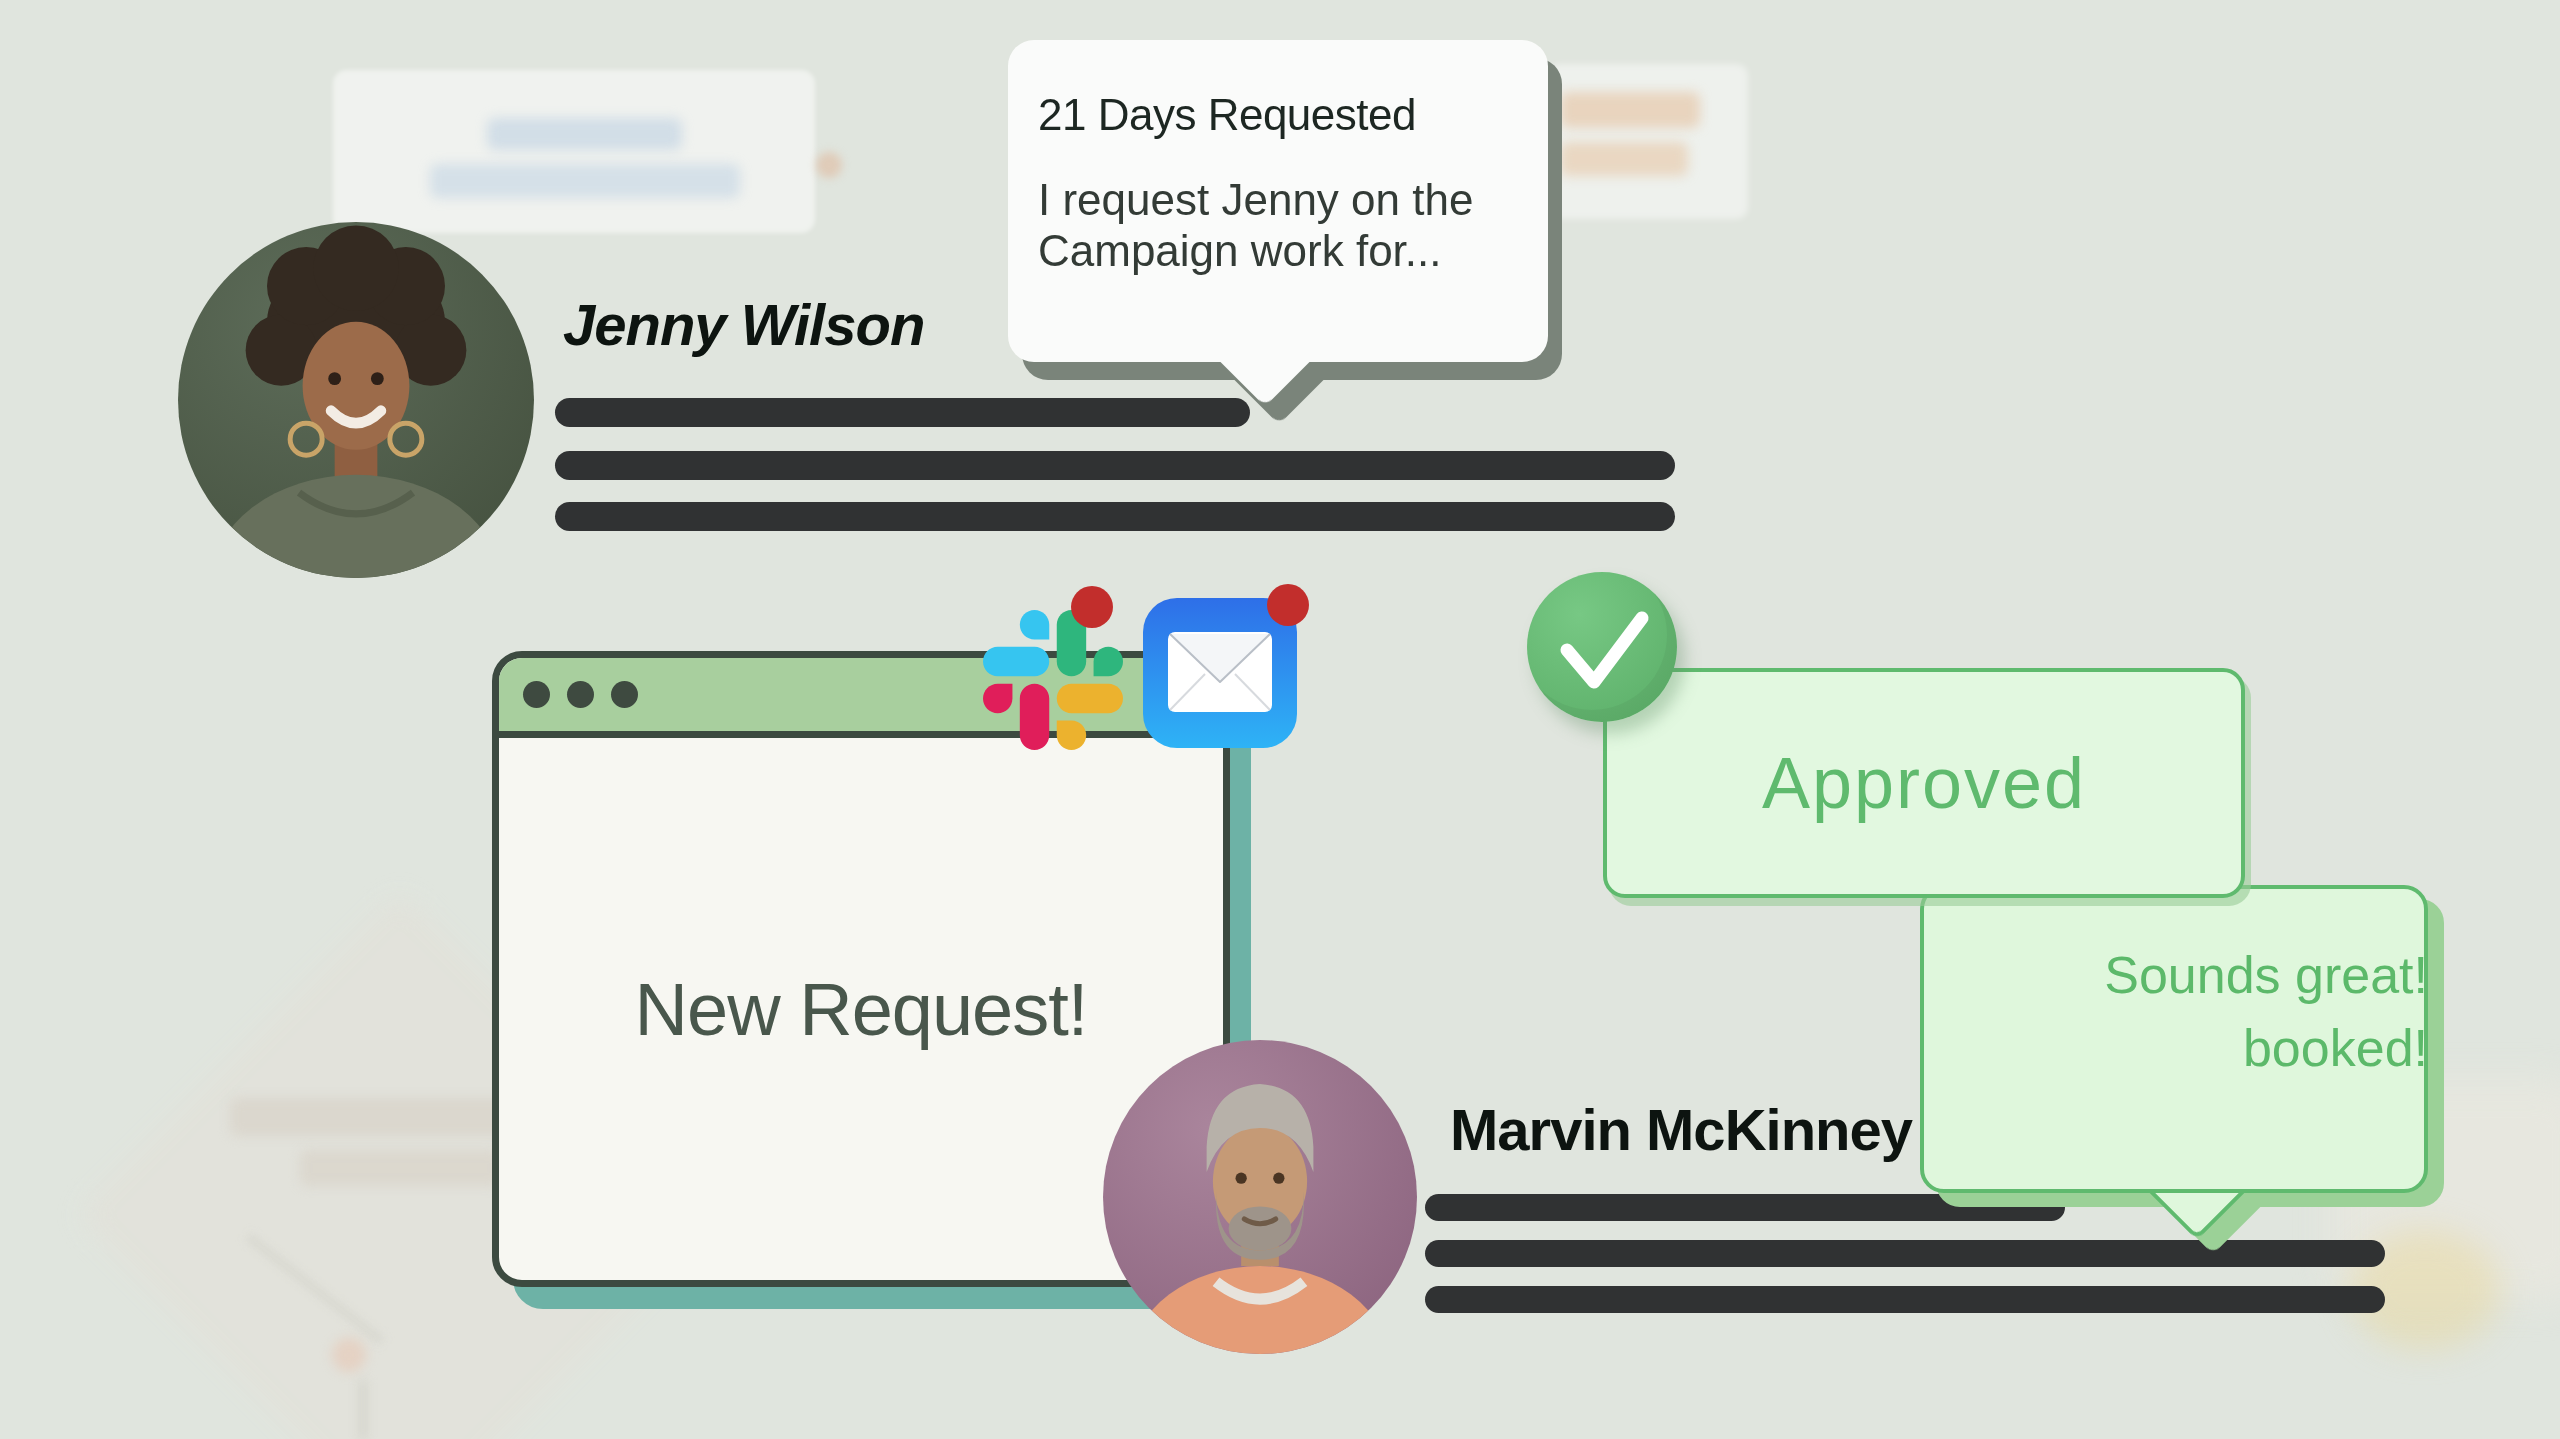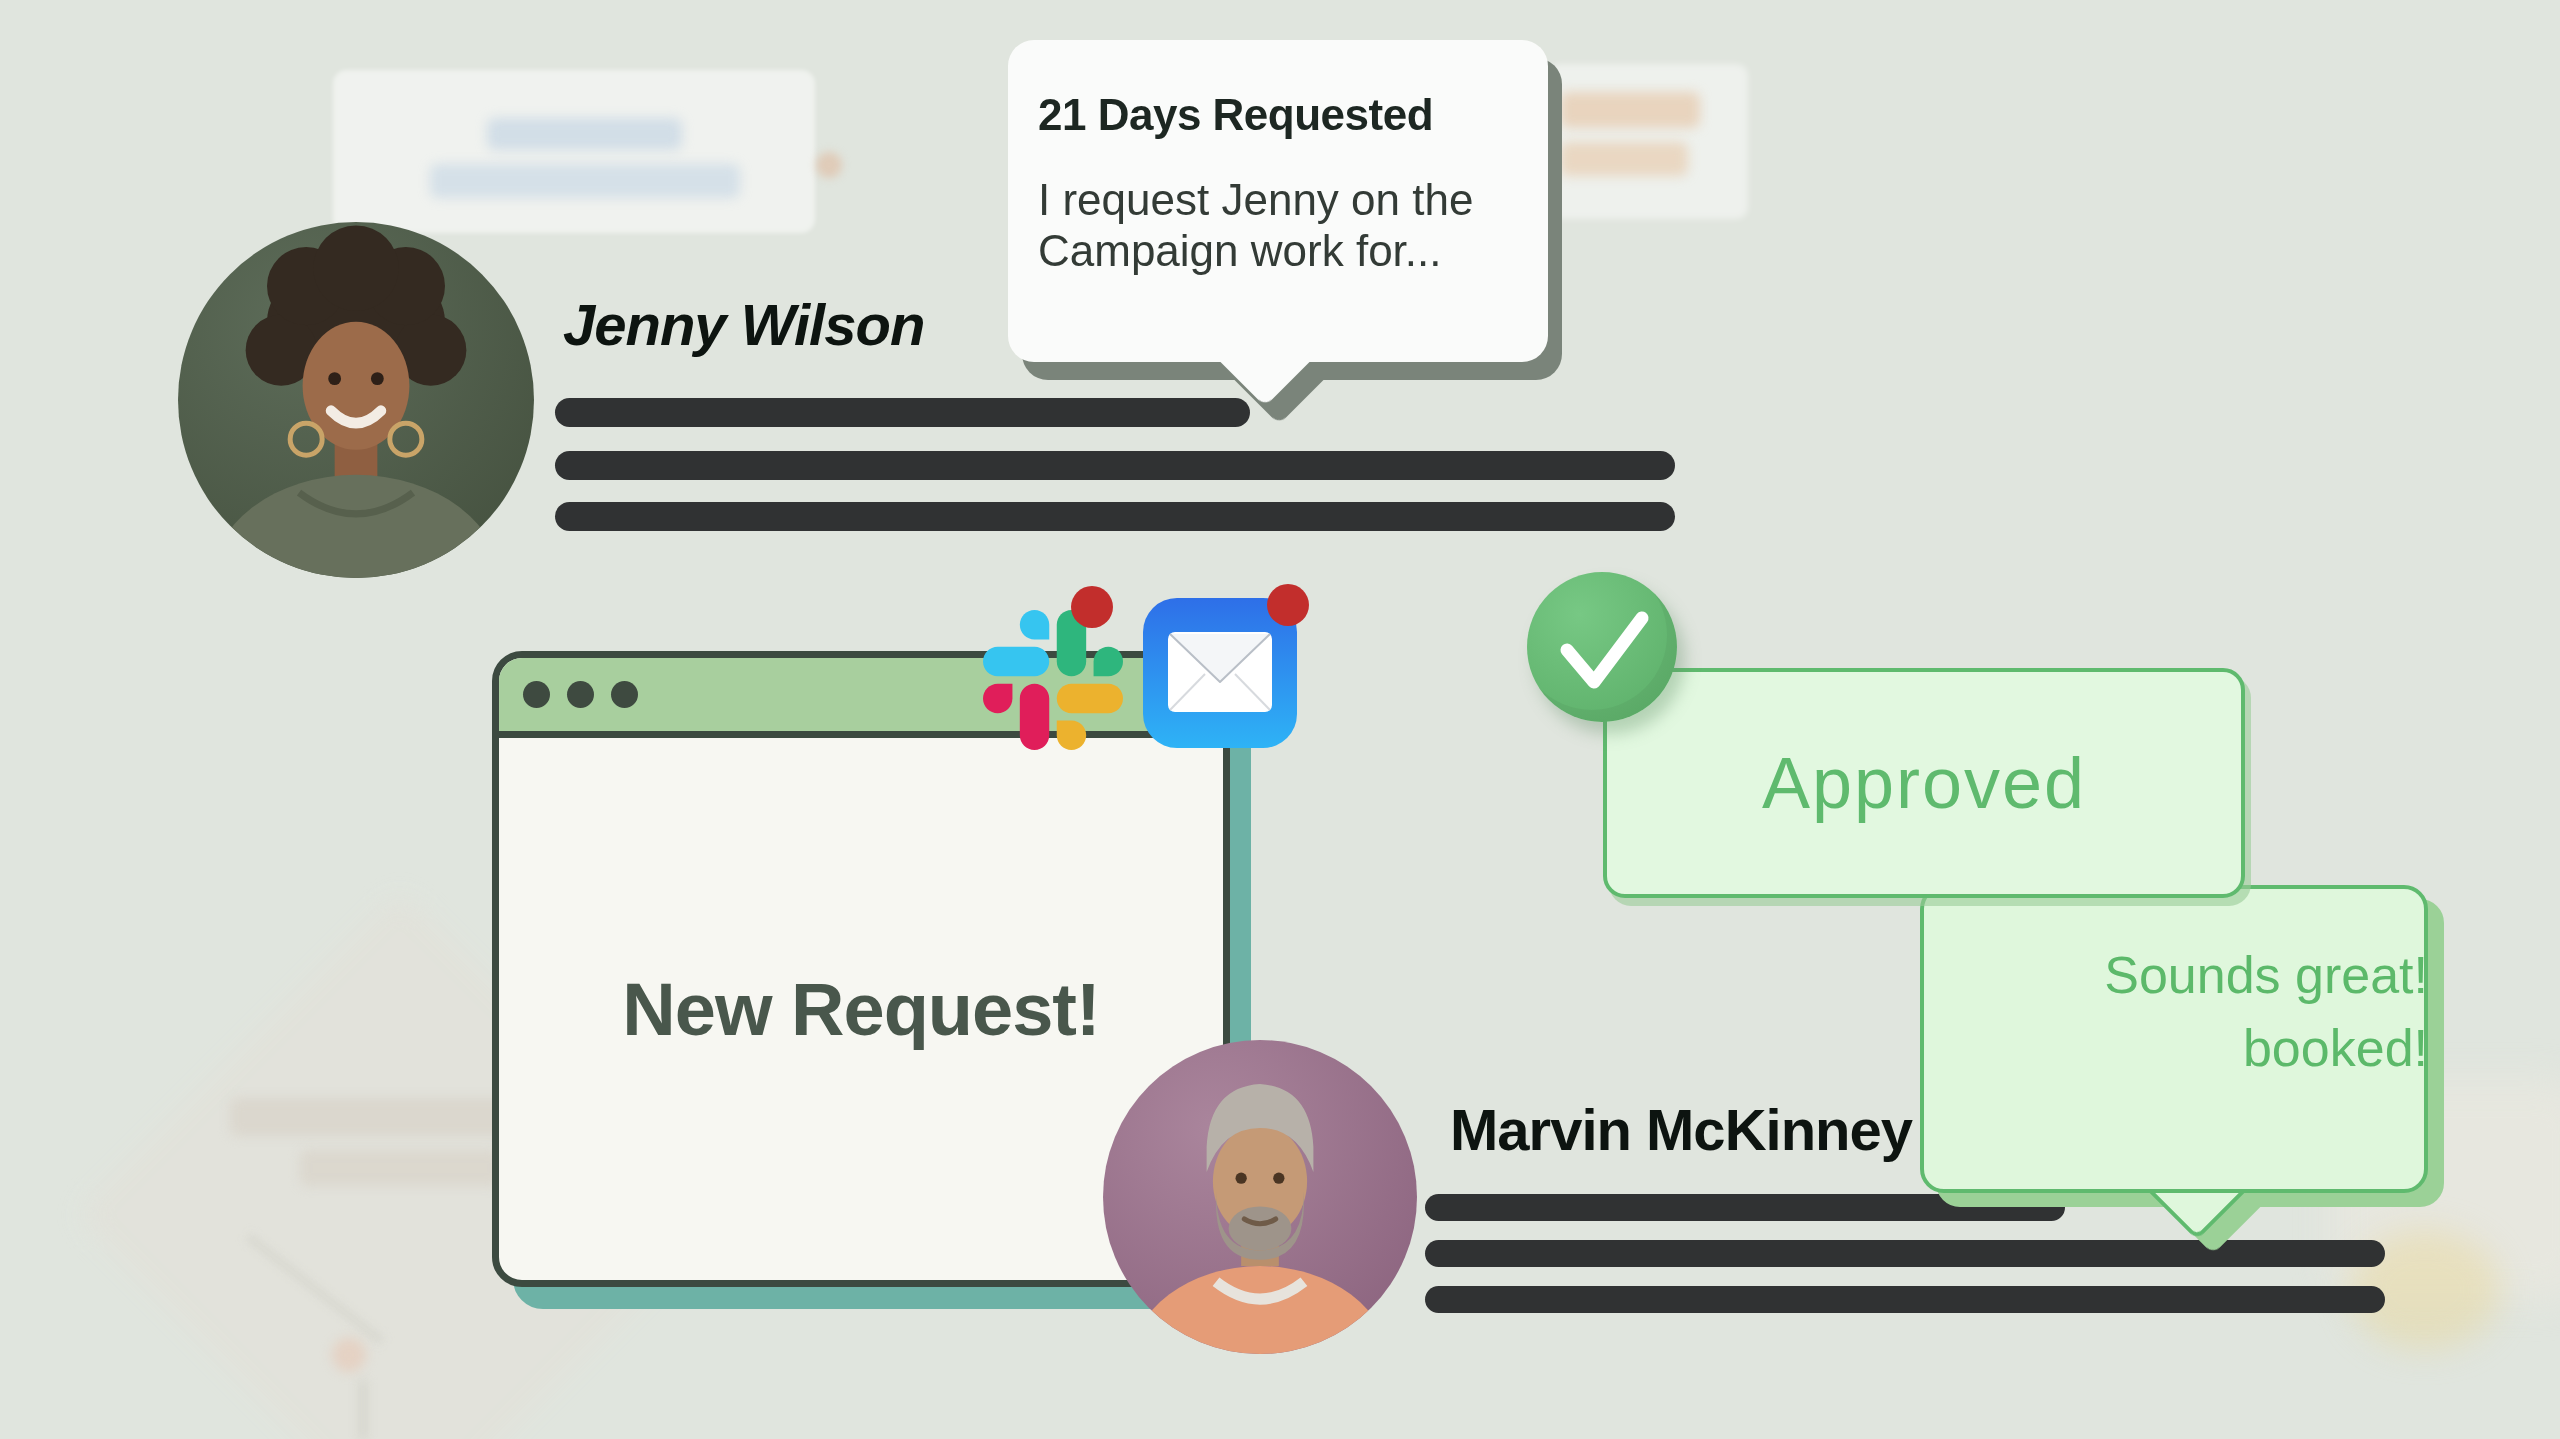--- a/index.html
+++ b/index.html
@@ -45,32 +45,32 @@
   .j-avatar{left:178px;top:222px;width:356px;height:356px;z-index:2;}
   .m-avatar{left:1103px;top:1040px;width:314px;height:314px;z-index:4;}
   .avatar svg{display:block;width:100%;height:100%;}
 
   
   .bubble-white{position:absolute;left:1008px;top:40px;width:540px;height:322px;z-index:3;
     filter:drop-shadow(14px 18px 0 #7a847a);}
   .bubble-white .box{position:absolute;inset:0;background:#fafbfa;border-radius:26px;}
   .bubble-white .tail{position:absolute;left:222px;bottom:-30px;width:70px;height:70px;background:#fafbfa;transform:rotate(45deg);border-radius:0 0 10px 0;}
   .bubble-white .content{position:absolute;inset:0;padding:50px 34px 0 30px;}
-  .bw-title{font-size:44px;font-weight:700;color:#1d2722;margin:0 0 34px 0;letter-spacing:-0.5px;}
+  .bw-title{font-size:44px;font-weight:400;color:#1d2722;margin:0 0 34px 0;letter-spacing:-0.5px;}
   .bw-line{font-size:44px;font-weight:400;color:#333b36;line-height:1.16;}
 
   
   .window{position:absolute;left:492px;top:651px;width:738px;height:636px;z-index:2;
     border:7px solid #3c4a40;border-radius:30px;background:#f7f7f2;overflow:hidden;
     filter:drop-shadow(21px 22px 0 #6db2a6);display:flex;flex-direction:column;}
   .titlebar{height:80px;flex:0 0 80px;background:#a8cf9e;border-bottom:7px solid #3c4a40;
     display:flex;align-items:center;padding-left:24px;gap:17px;}
   .tdot{width:27px;height:27px;border-radius:50%;background:#3e4a40;}
   .win-body{flex:1;display:flex;align-items:center;justify-content:center;}
-  .headline{font-size:74px;font-weight:700;color:#49574c;letter-spacing:-1px;text-align:right;}
+  .headline{font-size:74px;font-weight:400;color:#49574c;letter-spacing:-1px;text-align:right;}
 
   
   .slack-icon{position:absolute;left:983px;top:610px;width:140px;height:140px;z-index:3;}
   .mail-icon{position:absolute;left:1143px;top:598px;width:154px;height:150px;z-index:3;}
   .notif-dot{position:absolute;width:42px;height:42px;border-radius:50%;background:#c22e2c;z-index:4;}
   .notif-slack{left:1071px;top:586px;}
   .notif-mail{left:1267px;top:584px;}
 
   
   .check-circle{position:absolute;left:1527px;top:572px;width:150px;height:150px;border-radius:50%;z-index:5;

